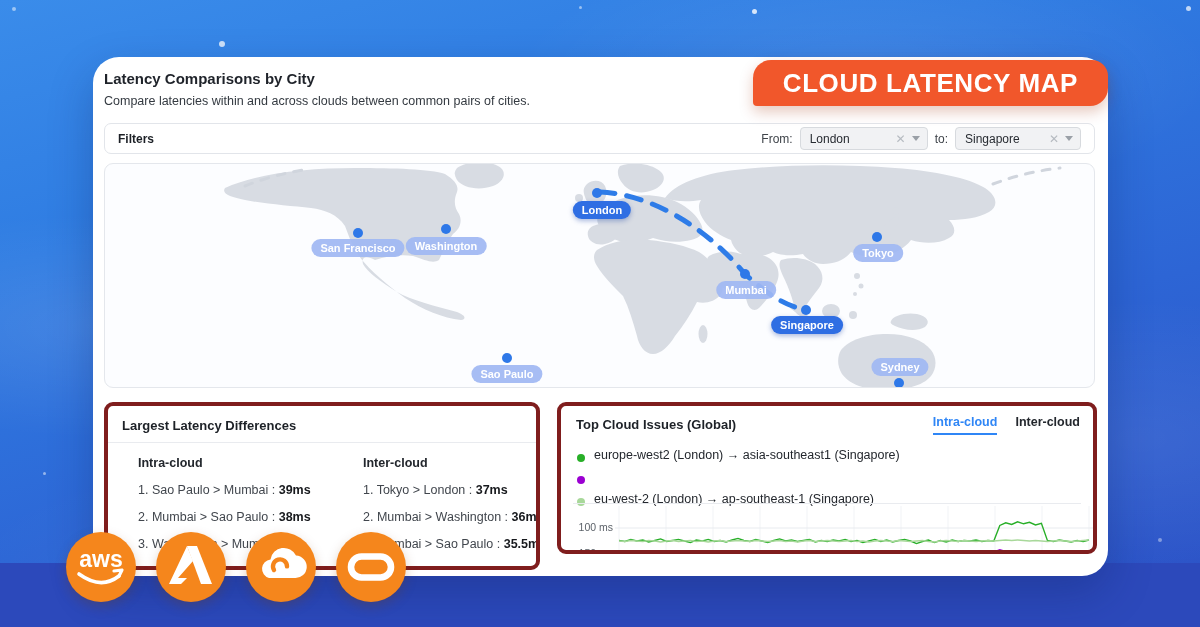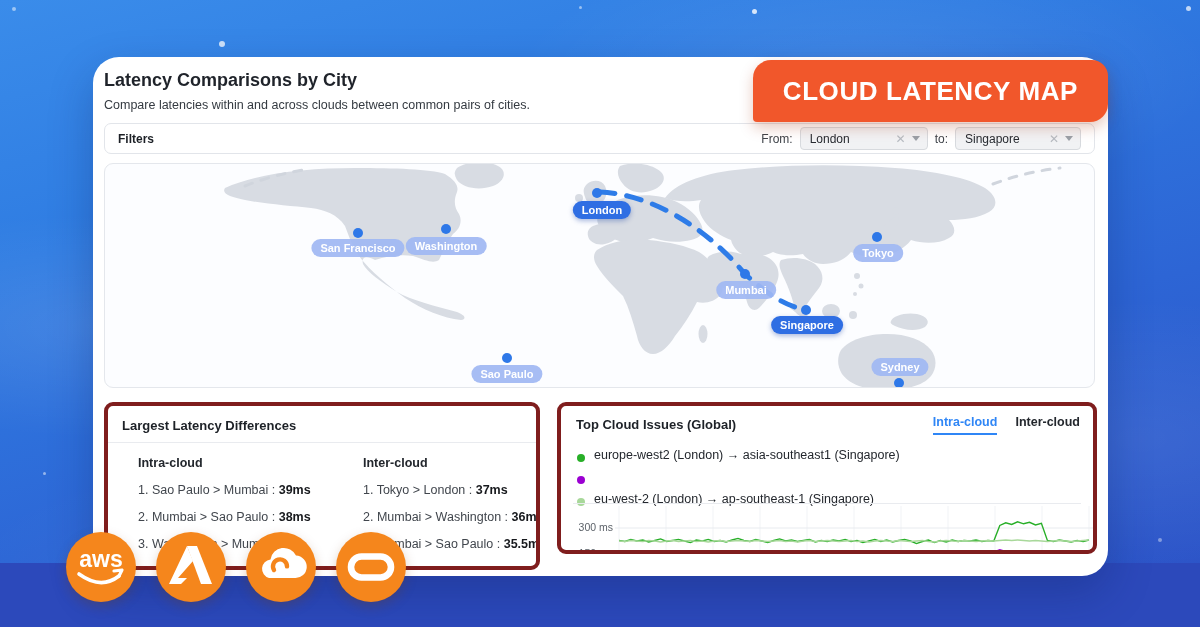--- a/index.html
+++ b/index.html
@@ -13,27 +13,27 @@
       radial-gradient(ellipse 600px 220px at 30% 95%, rgba(255,255,255,.05), transparent 70%),
       linear-gradient(165deg,#3a8cea 0%,#2f7ce2 28%,#2d65d5 62%,#2b50c5 100%);
   }
   .sparkle{position:absolute;background:#fff;border-radius:50%;}
   .band{position:absolute;left:0;top:563px;width:1200px;height:64px;background:#2c49bb;z-index:1;}
   .card{
     position:absolute;left:93px;top:57px;width:1015px;height:519px;background:#ffffff;
     border-radius:26px;z-index:2;box-shadow:0 18px 44px rgba(10,30,90,.28);
   }
   .badge{
-    position:absolute;right:92px;top:60px;height:62px;z-index:4;background:#f1572b;
+    position:absolute;right:92px;top:60px;height:46px;z-index:4;background:#f1572b;
     border-radius:18px 16px 18px 4px;display:flex;align-items:center;padding:0 30px;
     box-shadow:0 6px 14px rgba(160,45,0,.25);
   }
   .badge span{color:#fff;font-size:26px;font-weight:800;letter-spacing:.6px;}
   .hdr{position:absolute;left:11px;top:13px;}
-  .hdr h1{margin:0;font-size:18px;font-weight:700;color:#1f232a;}
+  .hdr h1{margin:0;font-size:15px;font-weight:700;color:#1f232a;}
   .hdr p{margin:7px 0 0 0;font-size:12.5px;color:#343a41;}
   .filters{
     position:absolute;left:11px;top:66px;width:991px;height:31px;border:1px solid #e2e5ea;
     border-radius:7px;background:#fff;display:flex;align-items:center;padding:0 13px;box-sizing:border-box;
   }
   .filters .flabel{font-size:12px;font-weight:700;color:#1c2026;}
   .filters .fright{margin-left:auto;display:flex;align-items:center;gap:7px;font-size:12px;color:#3f444a;}
   .select{
     height:23px;background:#f1f2f4;border:1px solid #d7dade;border-radius:4px;
     display:flex;align-items:center;padding:0 7px 0 9px;box-sizing:border-box;gap:6px;cursor:default;
@@ -213,21 +213,21 @@
         </div>
         <div class="legrow">
           <span class="legdot" style="background: rgb(155, 0, 210);"></span>
         </div>
         <div class="legrow">
           <span class="legdot" style="background: rgb(168, 216, 154);"></span>
           <span class="leglabel">eu-west-2 (London) → ap-southeast-1 (Singapore)</span>
         </div>
       </div>
     <div class="legdivider"></div>
-    <span class="ytick" style="left:6px;top:115px;" id="ytick0">300 ms</span>
+    <span class="ytick" style="left:6px;top:115px;" id="ytick0">100 ms</span>
     <span class="ytick" style="left:6px;top:141px;" id="ytick1">150 ms</span>
     <svg class="chart" id="issues-chart" width="540" height="68" viewBox="0 0 540 68">
         <line x1="58" x2="58" y1="0" y2="68" stroke="#f1f3f6" stroke-width="1"></line>
         <line x1="105" x2="105" y1="0" y2="68" stroke="#f1f3f6" stroke-width="1"></line>
         <line x1="152" x2="152" y1="0" y2="68" stroke="#f1f3f6" stroke-width="1"></line>
         <line x1="199" x2="199" y1="0" y2="68" stroke="#f1f3f6" stroke-width="1"></line>
         <line x1="246" x2="246" y1="0" y2="68" stroke="#f1f3f6" stroke-width="1"></line>
         <line x1="293" x2="293" y1="0" y2="68" stroke="#f1f3f6" stroke-width="1"></line>
         <line x1="340" x2="340" y1="0" y2="68" stroke="#f1f3f6" stroke-width="1"></line>
         <line x1="387" x2="387" y1="0" y2="68" stroke="#f1f3f6" stroke-width="1"></line>

